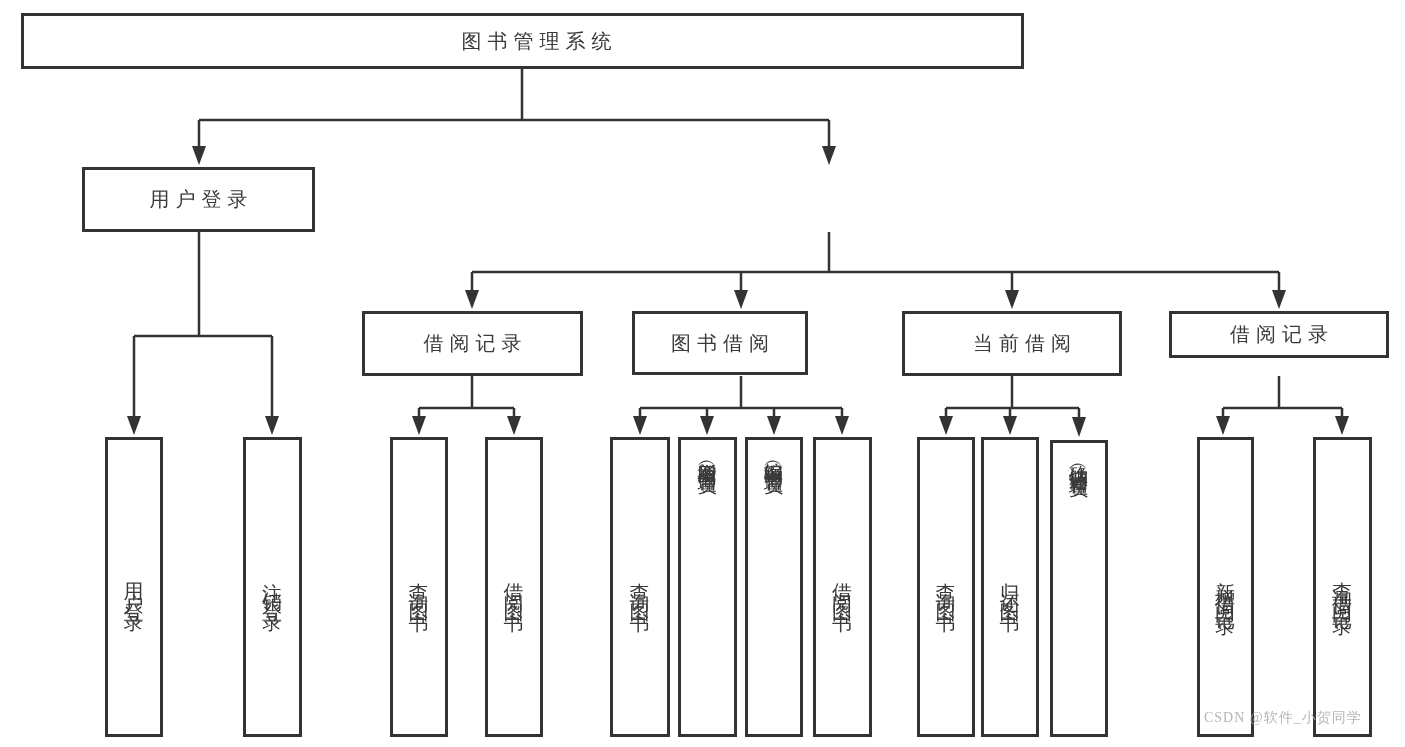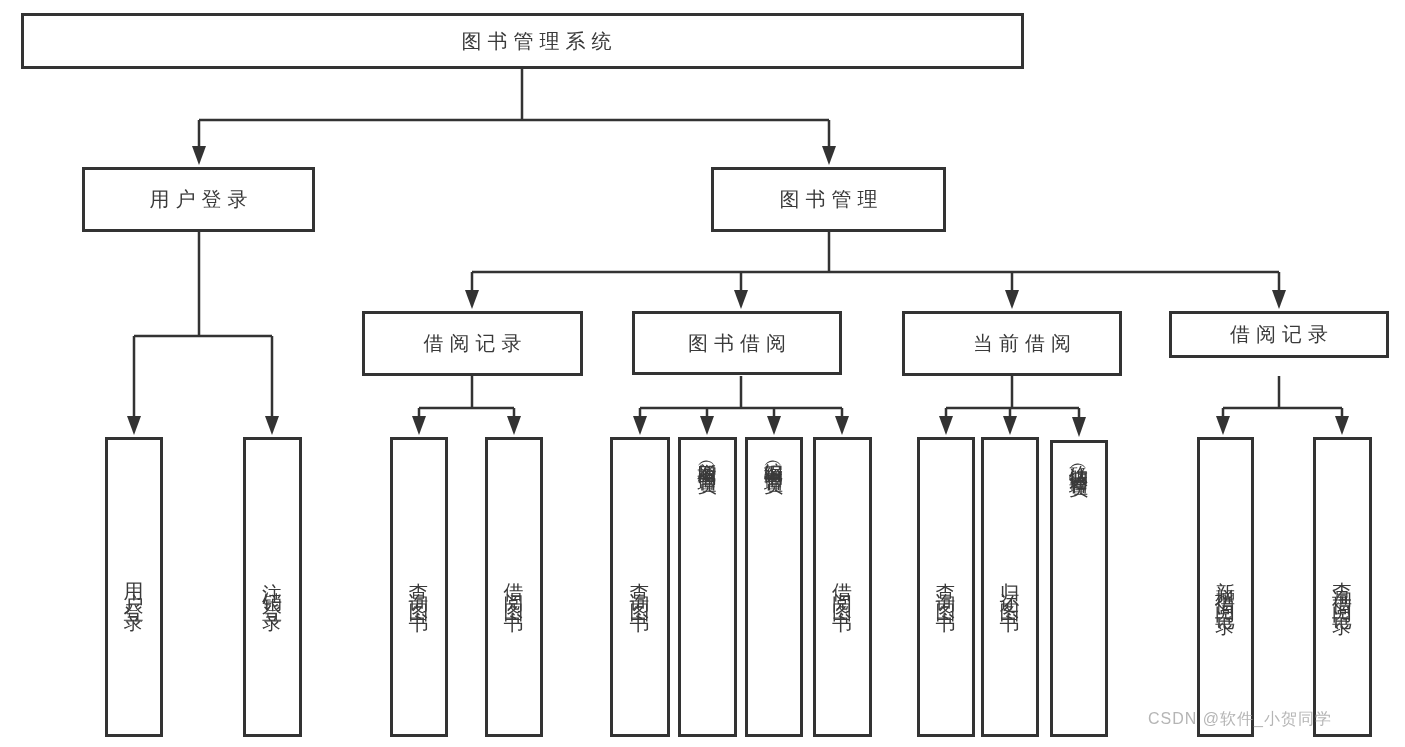--- a/index.html
+++ b/index.html
@@ -26,26 +26,27 @@
     text-orientation:mixed;
     font-size:20px;
     letter-spacing:10px;
     line-height:1;
     white-space:nowrap;
   }
   .vbox.med span{letter-spacing:7px;font-size:20px;}
   .vbox.long{align-items:flex-start;}
   .vbox.long span{letter-spacing:2px;font-size:19px;padding-top:7px;}
   #watermark{
-    position:absolute;left:1148px;top:709px;
+    position:absolute;left:1204px;top:709px;
     z-index:3;
-    font-size:16px;
+    font-size:14px;
     color:rgba(168,168,168,0.85);
     letter-spacing:1px;
     white-space:nowrap;
+    font-family:Liberation Serif, serif;
   }
 </style>
 </head>
 <body>
 
 <div id="stage">
 
   <svg id="wires" width="1405" height="747" viewBox="0 0 1405 747">
     <g fill="none" stroke="#333333" stroke-width="2.5">
       <path d="M522 69 V120 M199 120 H829 M199 120 V150 M829 120 V150"></path>
@@ -75,24 +76,23 @@
       <polygon points="1003,416 1017,416 1010,435"></polygon>
       <polygon points="1072,417 1086,417 1079,437"></polygon>
       <polygon points="1216,416 1230,416 1223,435"></polygon>
       <polygon points="1335,416 1349,416 1342,435"></polygon>
     </g>
   </svg>
 
   <div class="node hbox" style="left:21px;top:13px;width:1003px;height:56px;padding-left:28px;">图书管理系统</div>
 
   <div class="node hbox" style="left:82px;top:167px;width:233px;height:65px;">用户登录</div>
-  <div class="node hbox" style="left:711px;top:167px;width:235px;height:65px;">图书管理</div>
 
   <div class="node hbox" style="left:362px;top:311px;width:221px;height:65px;">借阅记录</div>
-  <div class="node hbox" style="left:632px;top:311px;width:210px;height:64px;">图书借阅</div>
+  <div class="node hbox" style="left:632px;top:311px;width:176px;height:64px;">图书借阅</div>
   <div class="node hbox" style="left:902px;top:311px;width:220px;height:65px;padding-left:20px;">当前借阅</div>
   <div class="node hbox" style="left:1169px;top:311px;width:220px;height:47px;">借阅记录</div>
 
   <div class="node vbox" style="left:105px;top:437px;width:58px;height:300px;">
     <span>用户登录</span>
   </div>
   <div class="node vbox" style="left:243px;top:437px;width:59px;height:300px;">
     <span>注销登录</span>
   </div>
 

